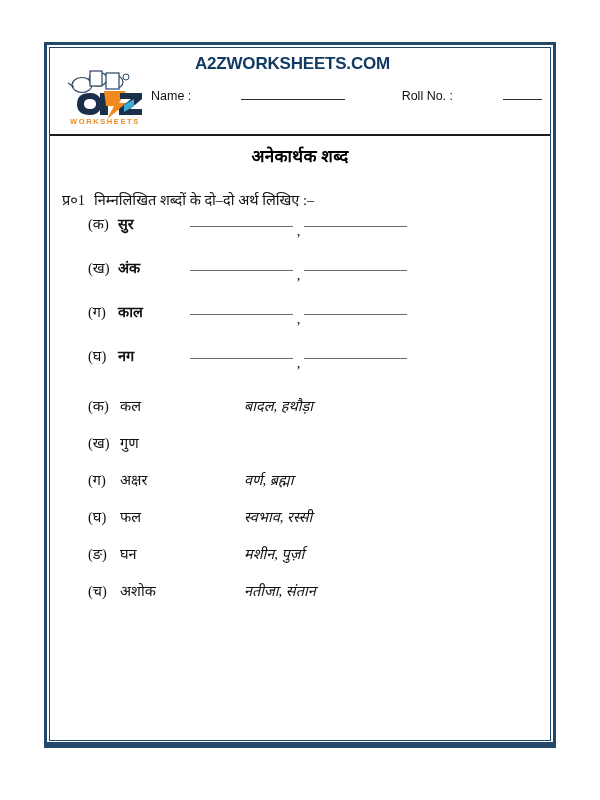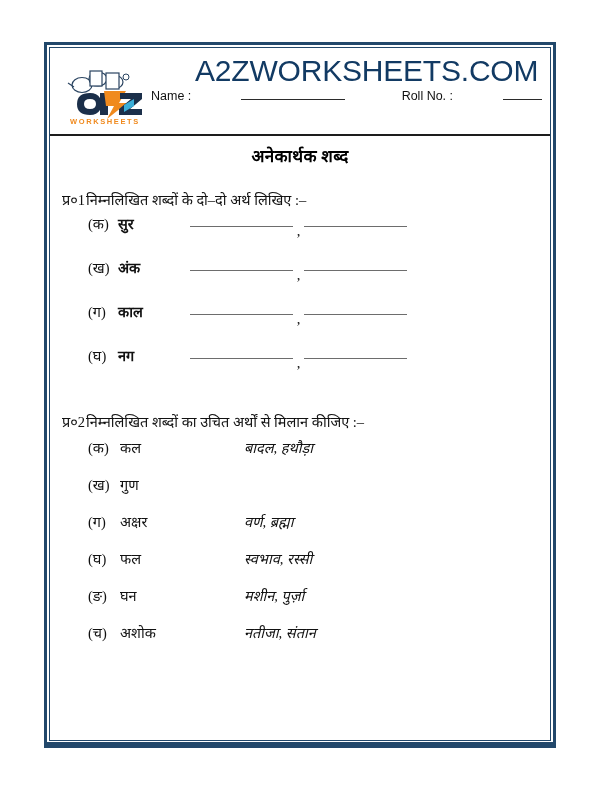--- a/index.html
+++ b/index.html
@@ -62,23 +62,22 @@
     width: 90px;
     height: 64px;
   }
   .logo svg { display: block; }
 
   .brand-title {
     position: absolute;
     left: 145px;
     top: 6px;
     width: 330px;
-    text-align: center;
-    font-size: 30px;
-    font-weight: normal;
+    font-size: 17px;
+    font-weight: bold;
     color: #123a63;
     letter-spacing: -0.2px;
     white-space: nowrap;
   }
 
   .field-row {
     position: absolute;
     left: 101px;
     right: 8px;
     display: flex;
@@ -125,21 +124,21 @@
   }
 
   .question {
     margin-top: 22px;
     padding-left: 12px;
     font-size: 14.5px;
     color: #111111;
     display: flex;
     white-space: nowrap;
   }
-  .q-num { margin-right: 1px; }
+  .q-num { margin-right: 9px; }
 
   .items-fill { margin-top: 4px; }
   .item-fill {
     display: flex;
     align-items: flex-start;
     padding-left: 38px;
     height: 44px;
     font-size: 14.5px;
     color: #111111;
   }
@@ -262,24 +261,20 @@
           <span class="marker">(घ)</span>
           <span class="word">नग</span>
           <span class="answer-slots">
             <span class="answer-line"></span>
             <span class="answer-comma">,</span>
             <span class="answer-line"></span>
           </span>
         </div>
       </div>
 
-      <div class="question">
-        <span class="q-num">प्र०2</span>
-        <span>निम्नलिखित शब्दों का उचित अर्थों से मिलान कीजिए :–</span>
-      </div>
 
       <div class="items-match">
         <div class="item-match">
           <span class="marker">(क)</span>
           <span class="word">कल</span>
           <span class="meaning">बादल, हथौड़ा</span>
         </div>
         <div class="item-match">
           <span class="marker">(ख)</span>
           <span class="word">गुण</span>

